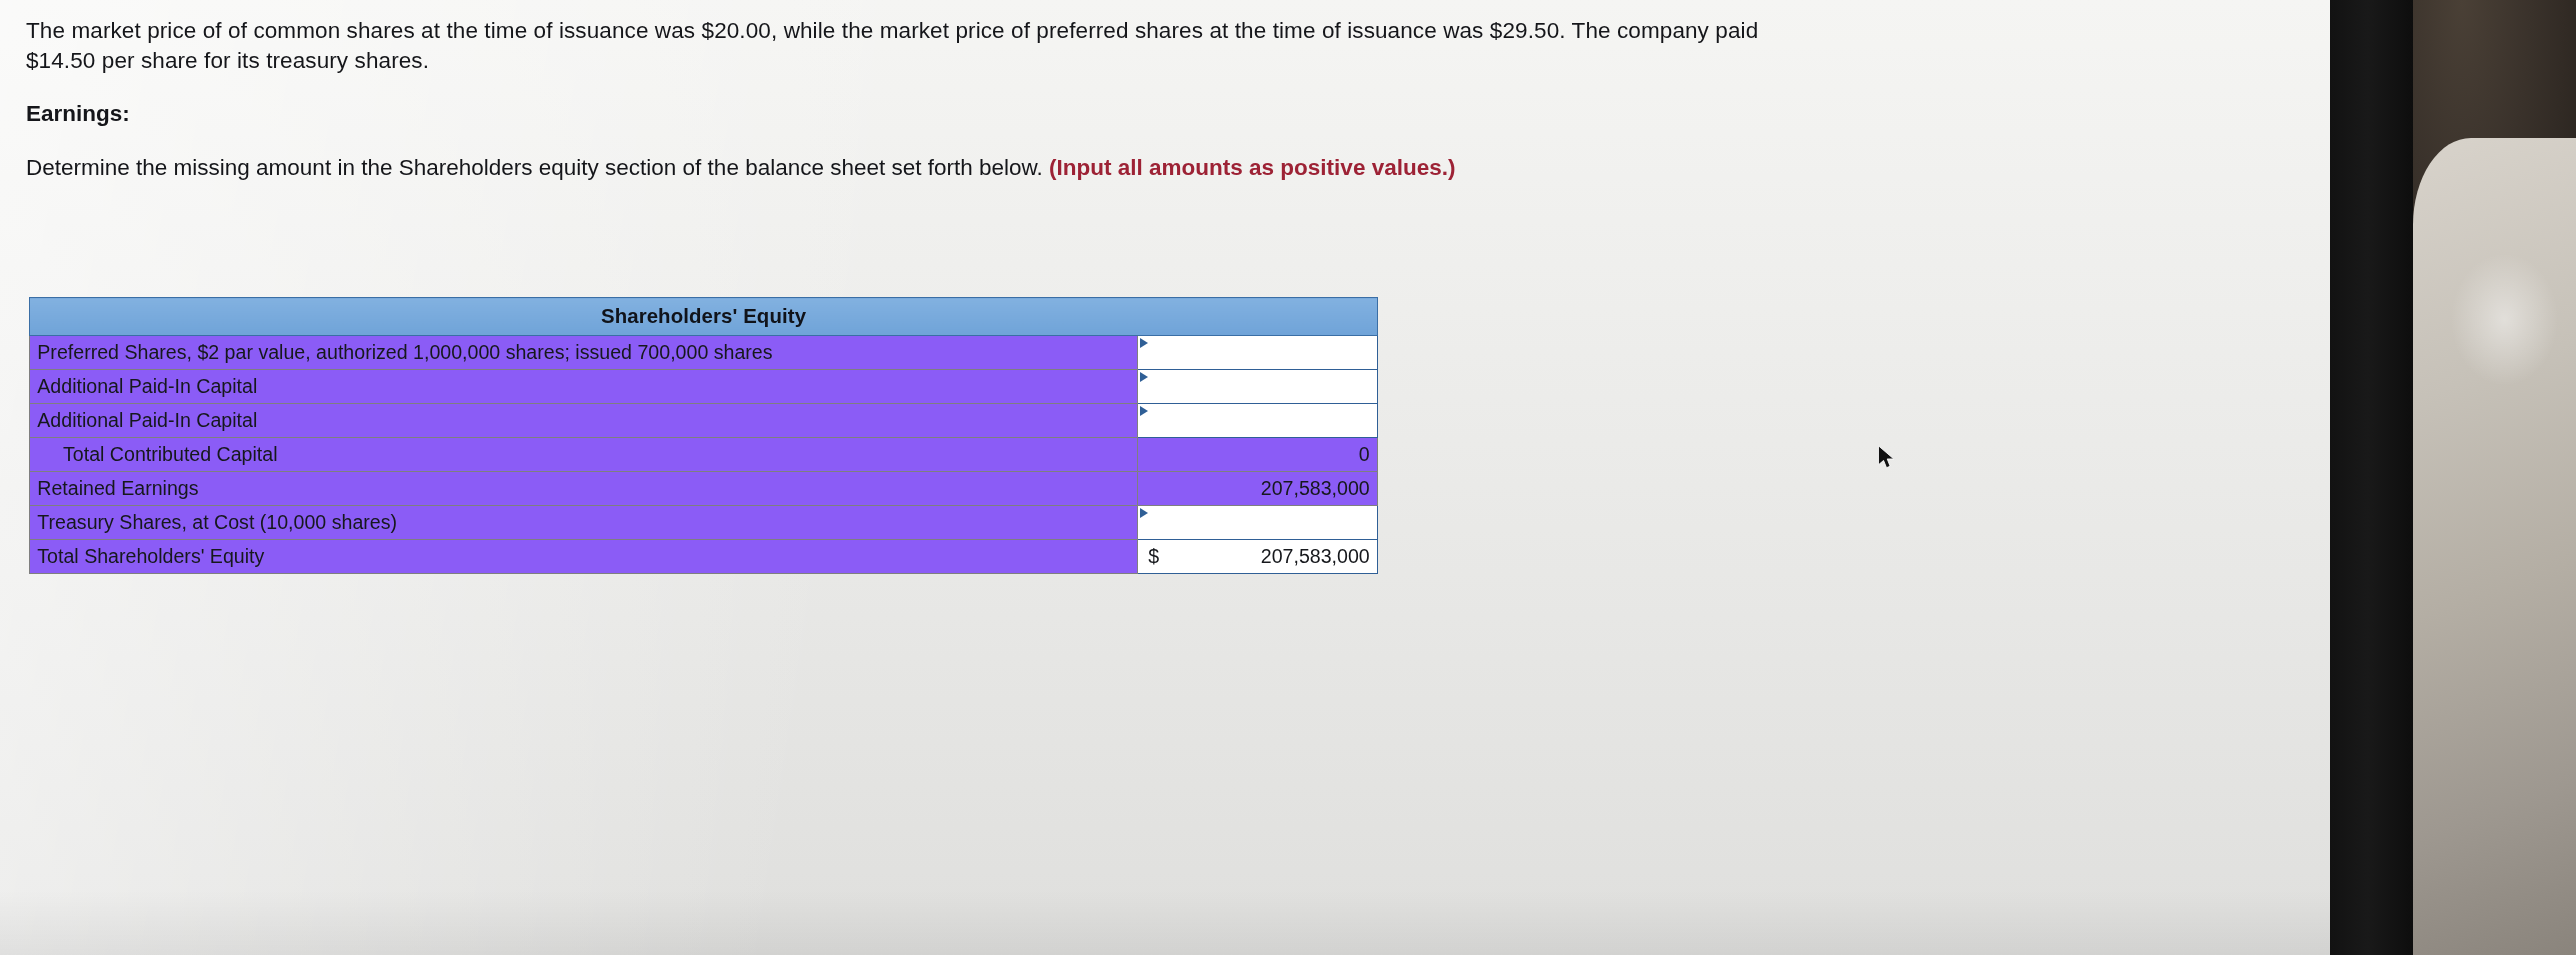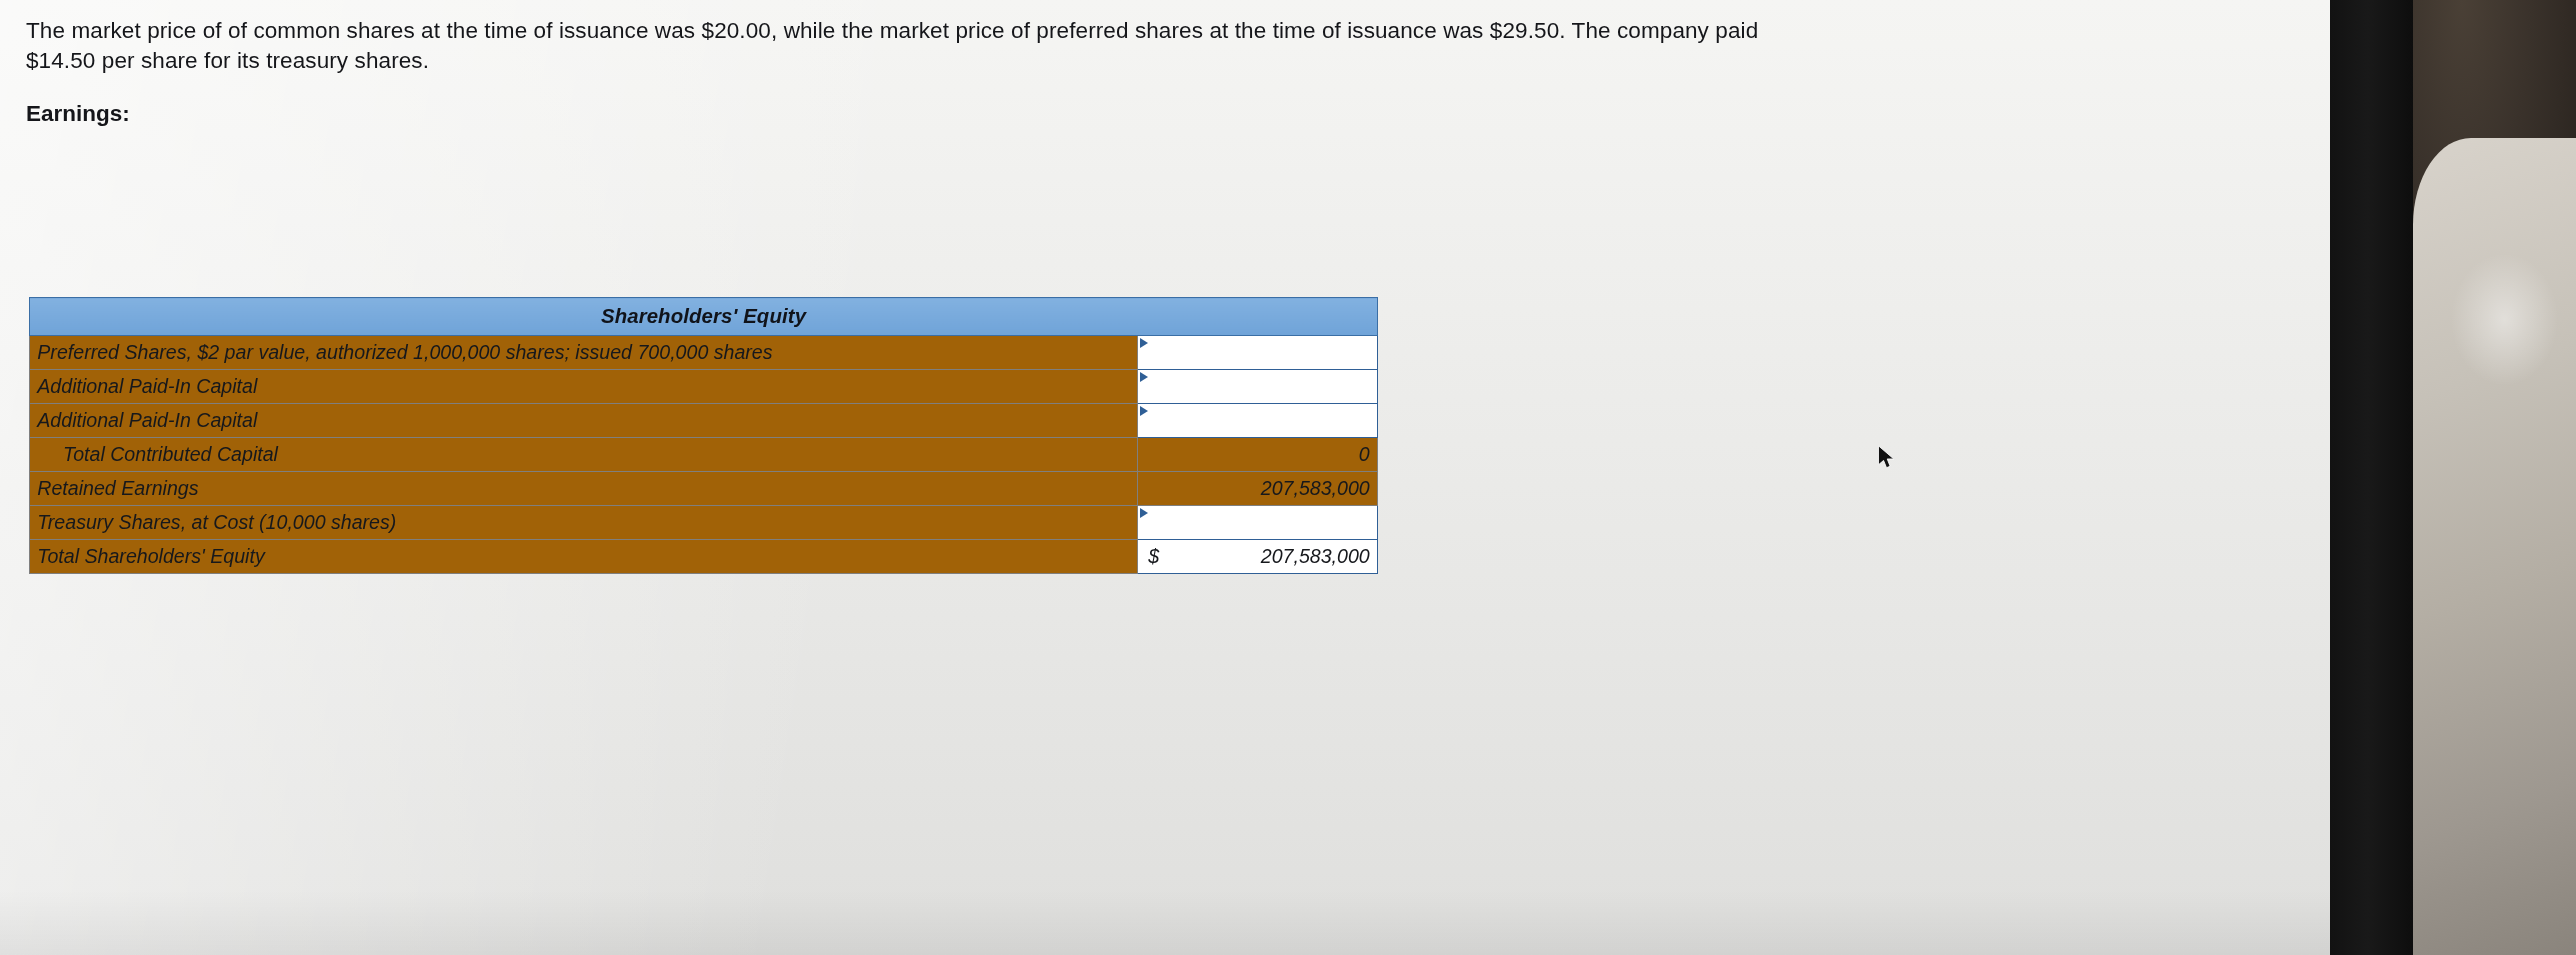--- a/index.html
+++ b/index.html
@@ -117,39 +117,38 @@
     top: 297px;
     width: 1359px;
   }
   table.equity {
     border-collapse: collapse;
     width: 1348px;
     table-layout: fixed;
     font-size: 19.6px;
     color: #16181c;
     background: #fdfdfd;
-    font-style: italic;
   }
   table.equity th.header {
     background: #77aadd;
     background: linear-gradient(180deg, #82b1e0 0%, #6fa3d8 100%);
     color: #10131a;
     font-size: 20.4px;
     font-weight: bold;
     text-align: center;
     padding: 6.5px 0 7.3px 0;
     border: 0.7px solid #3a6ea5;
     letter-spacing: 0.1px;
   }
   table.equity td {
     border: 0.7px solid #7f7f7f;
     height: 33px;
     padding: 0 7.3px;
     vertical-align: middle;
-    background: #a16207;
+    background: #8b5cf6;
   }
   td.label {
     text-align: left;
     white-space: nowrap;
     overflow: hidden;
   }
   td.label.indent {
     padding-left: 33px;
     margin-top: 16px;
   }
@@ -202,20 +201,23 @@
 </head>
 <body>
 
 <div class="screen">
 
   <div class="page">
 
     <div class="content">
       <div class="para">The market price of of common shares at the time of issuance was $20.00, while the market price of preferred shares at the time of issuance was $29.50. The company paid $14.50 per share for its treasury shares.</div>
       <div class="required-label">Earnings:</div>
+      <div class="req-body">
+        <span>Determine the missing amount in the Shareholders equity section of the balance sheet set forth below. </span><span class="emph">(Input all amounts as positive values.)</span>
+      </div>
     </div>
 
     <div class="table-wrap">
       <table class="equity">
         <colgroup>
           <col style="width:1108px">
           <col style="width:240px">
         </colgroup>
         <thead>
           <tr>

